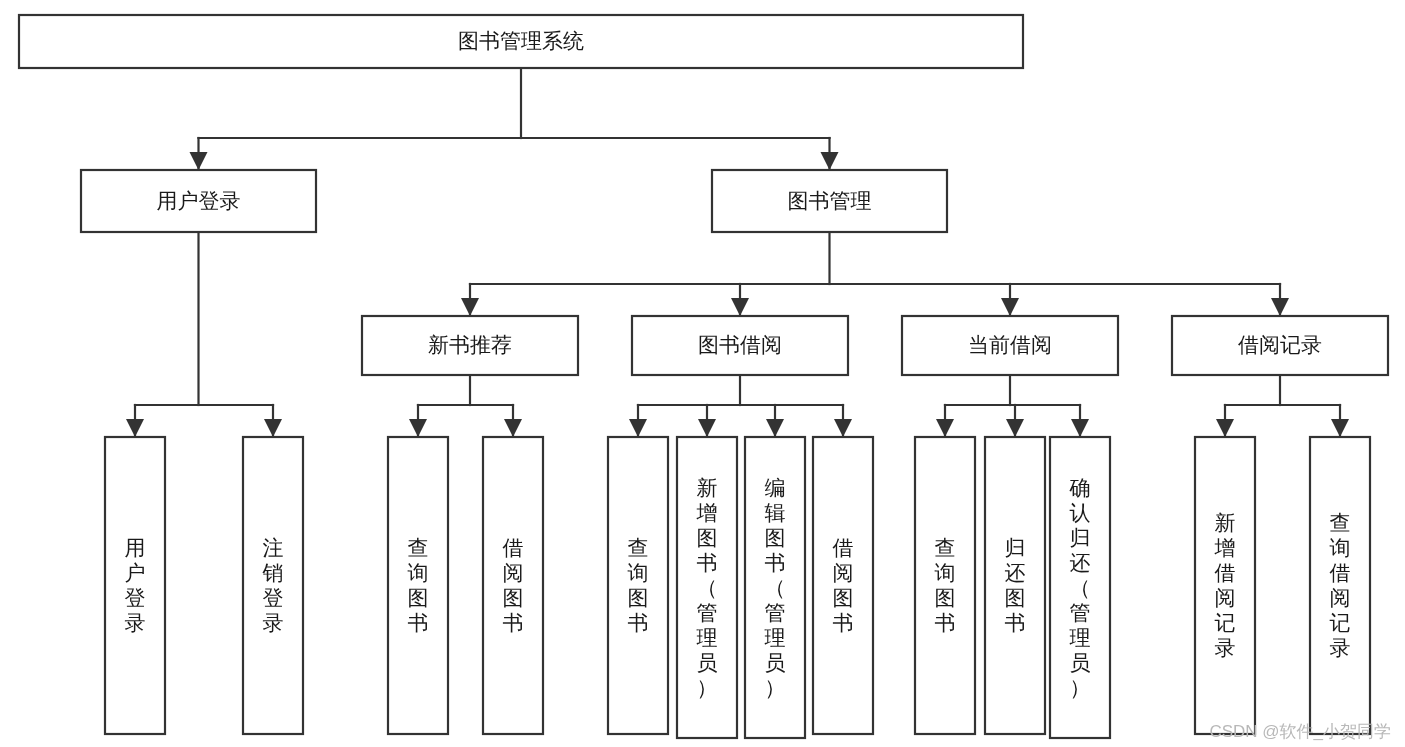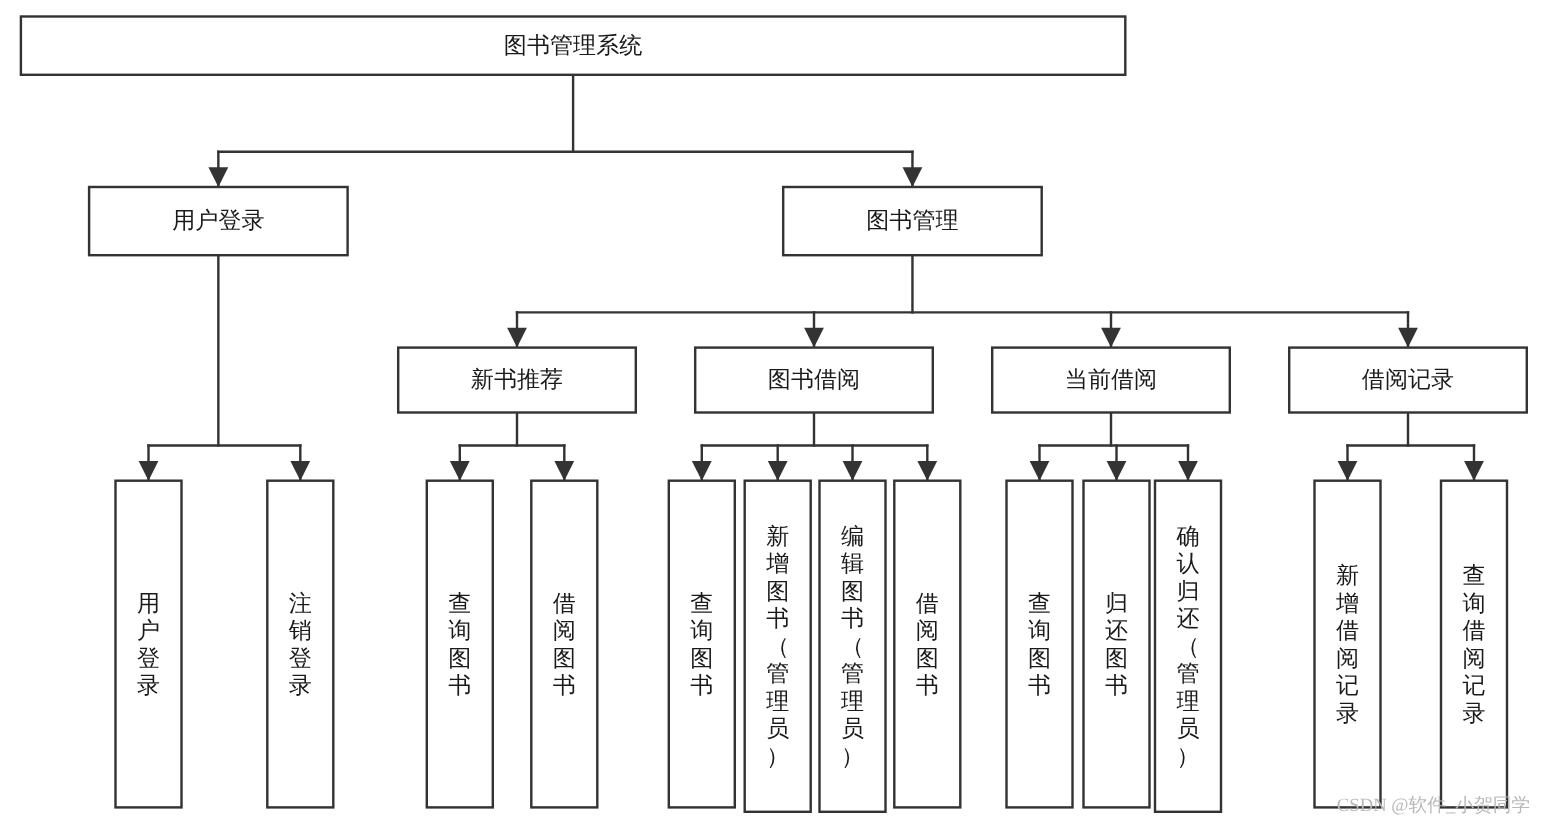--- a/index.html
+++ b/index.html
@@ -51,21 +51,21 @@
   .node-label-v {
     font-family: "Liberation Sans", "DejaVu Sans", sans-serif;
     font-size: 21px;
     fill: #1a1a1a;
     text-anchor: middle;
   }
   .watermark-text {
     position: absolute;
     right: 14px;
     bottom: 4px;
-    font-family: Liberation Serif, serif;
+    font-family: Liberation Sans, sans-serif;
     font-size: 17px;
     color: #b8b8b8;
     white-space: nowrap;
     user-select: none;
   }
 </style>
 </head>
 <body>
 
 <div id="diagram-root">

